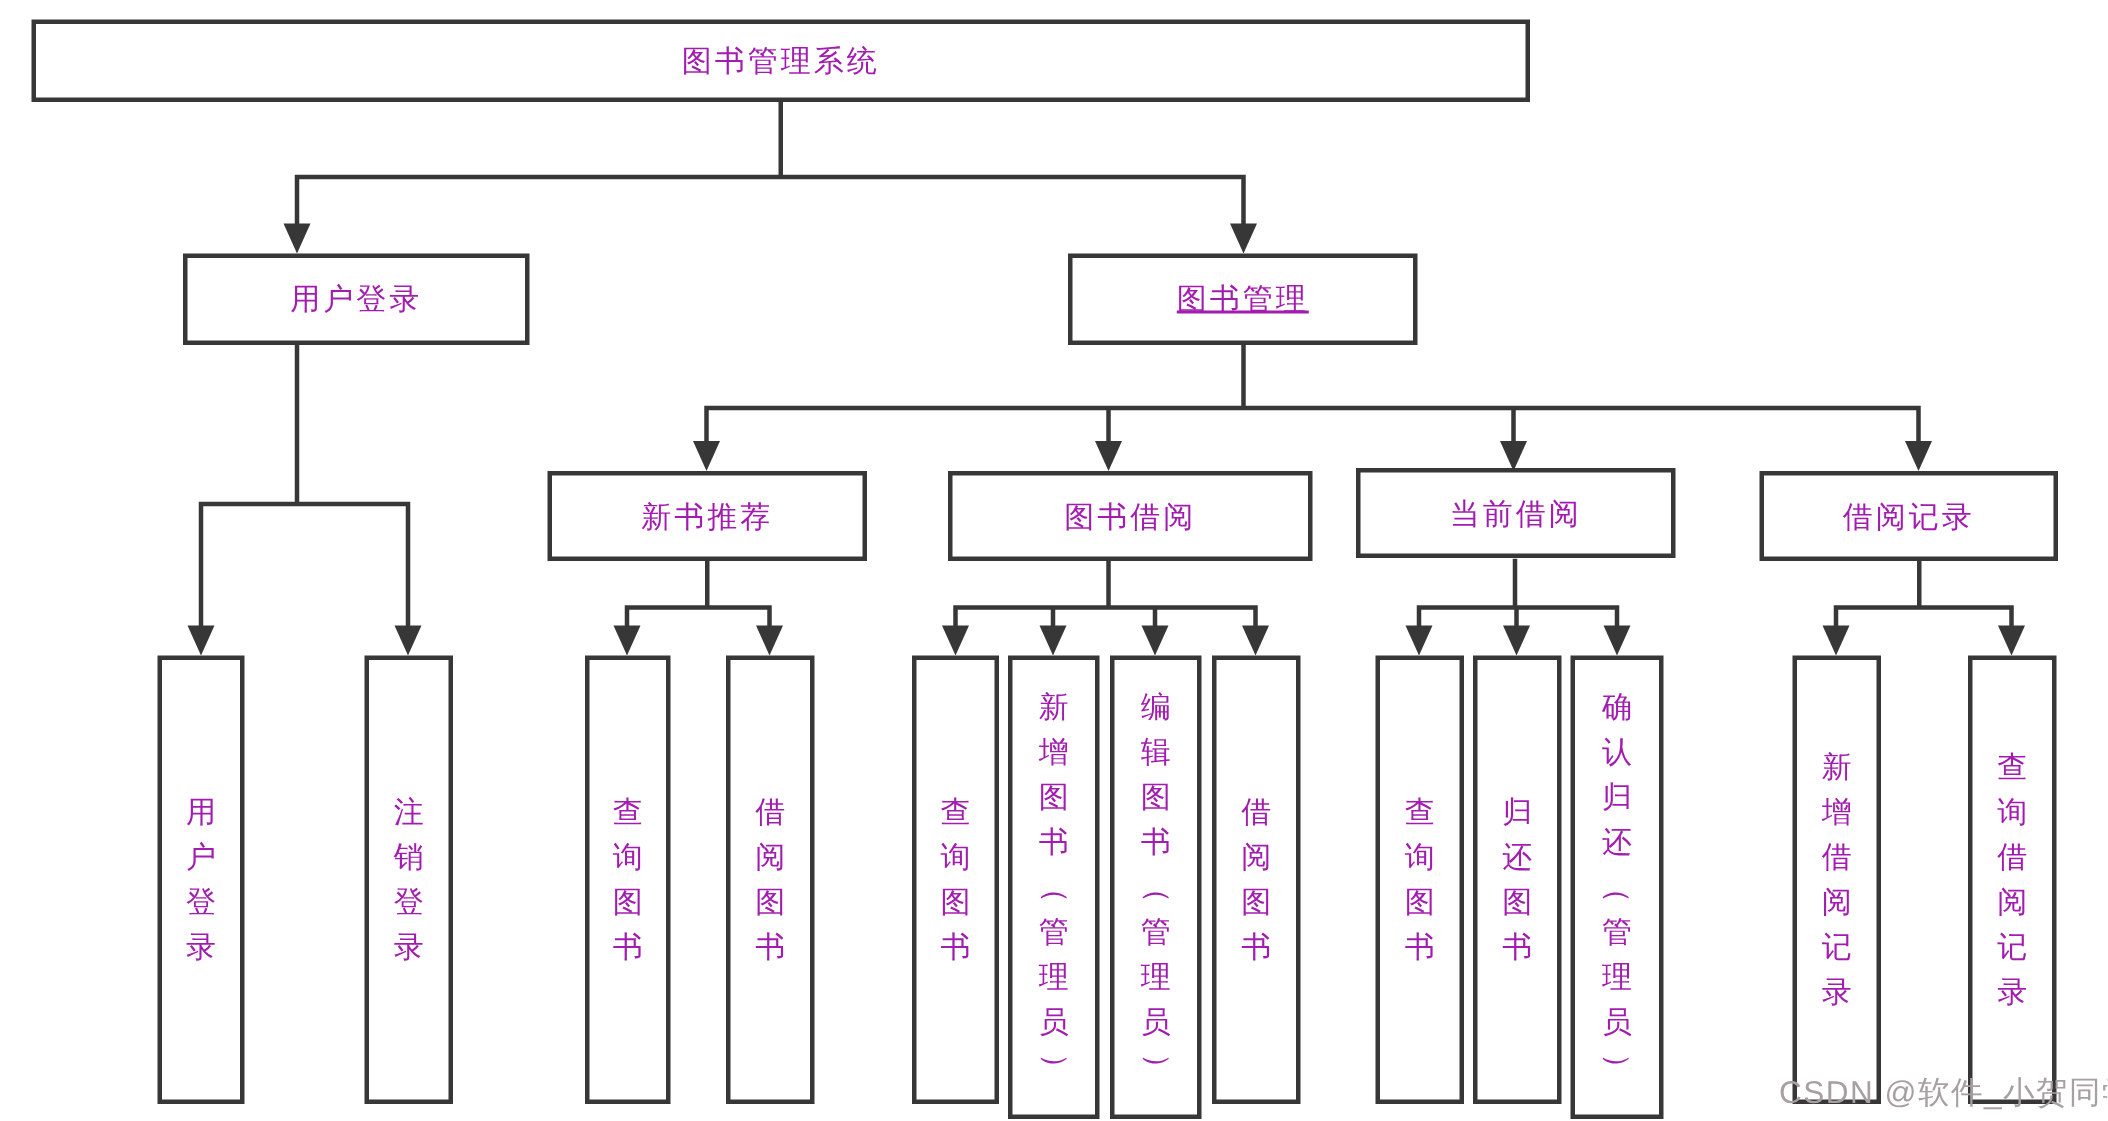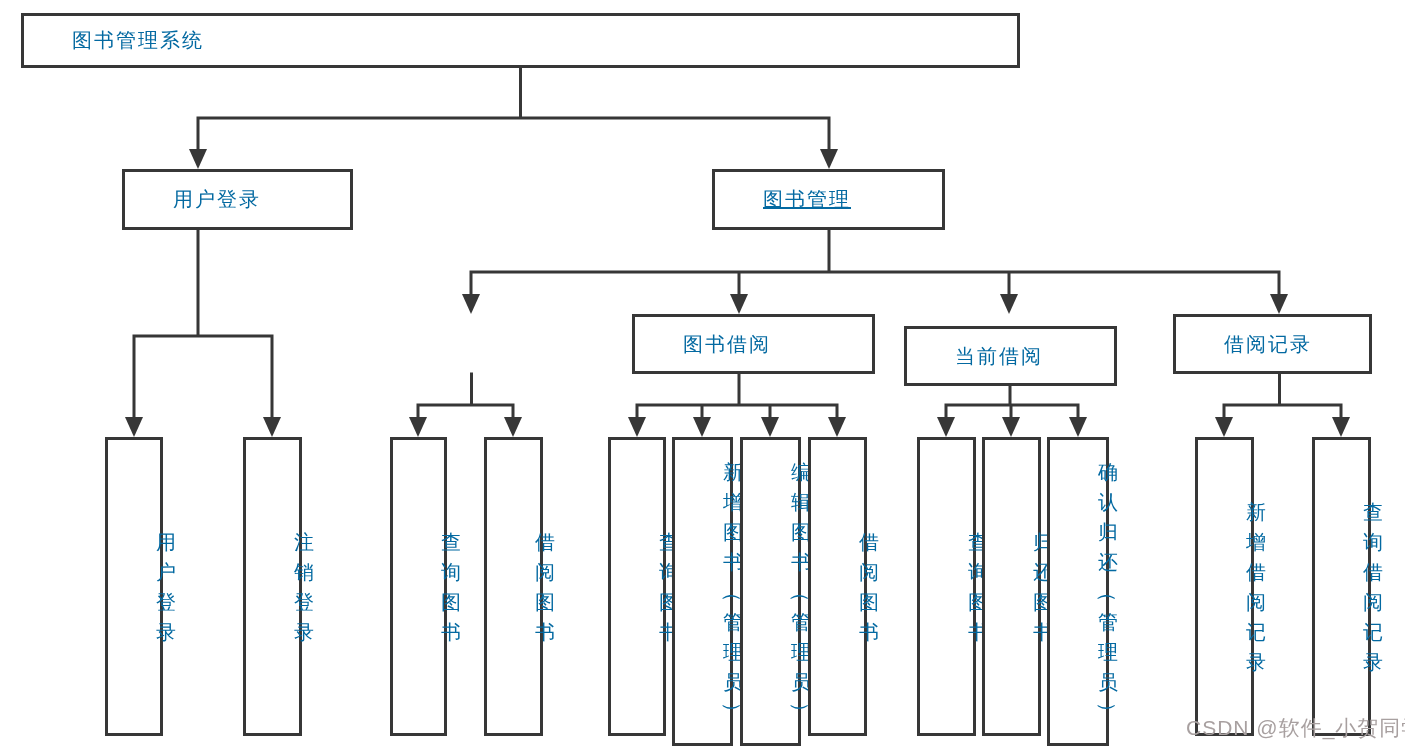--- a/index.html
+++ b/index.html
@@ -12,26 +12,25 @@
     color:#111;
   }
   #wires{position:absolute;left:0;top:0;width:1405px;height:747px;}
   .node{
     position:absolute;
     box-sizing:border-box;
     background:#ffffff;
     border:3px solid #373737;
     display:flex;
     align-items:center;
-    justify-content:flex-start;
+    justify-content:center;
     font-size:20px;
     letter-spacing:2px;
-    color:#0369a1;
+    color:#a21caf;
     z-index:2;
-    padding-left:48px;
   }
   .vbox{letter-spacing:0;}
   .vtext{
     display:flex;
     flex-direction:column;
     align-items:center;
     justify-content:center;
   }
   .vtext span{
     display:block;
@@ -92,24 +91,27 @@
     <span>图书管理系统</span>
   </div>
 
   <div class="node" style="left:82px;top:169px;width:231px;height:61px;margin-left:40px;">
     <span>用户登录</span>
   </div>
   <div class="node" style="left:712px;top:169px;width:233px;height:61px;text-decoration:underline;">
     <span>图书管理</span>
   </div>
 
+  <div class="node" style="left:365px;top:314px;width:213px;height:60px;">
+    <span>新书推荐</span>
+  </div>
   <div class="node" style="left:632px;top:314px;width:243px;height:60px;">
     <span>图书借阅</span>
   </div>
-  <div class="node" style="left:904px;top:326px;width:213px;height:60px;">
+  <div class="node" style="left:904px;top:312px;width:213px;height:60px;">
     <span>当前借阅</span>
   </div>
   <div class="node" style="left:1173px;top:314px;width:199px;height:60px;">
     <span>借阅记录</span>
   </div>
 
   <div class="node vbox" style="left:105px;top:437px;width:58px;height:299px;">
     <span class="vtext">
         <span>用</span>
         <span>户</span>

